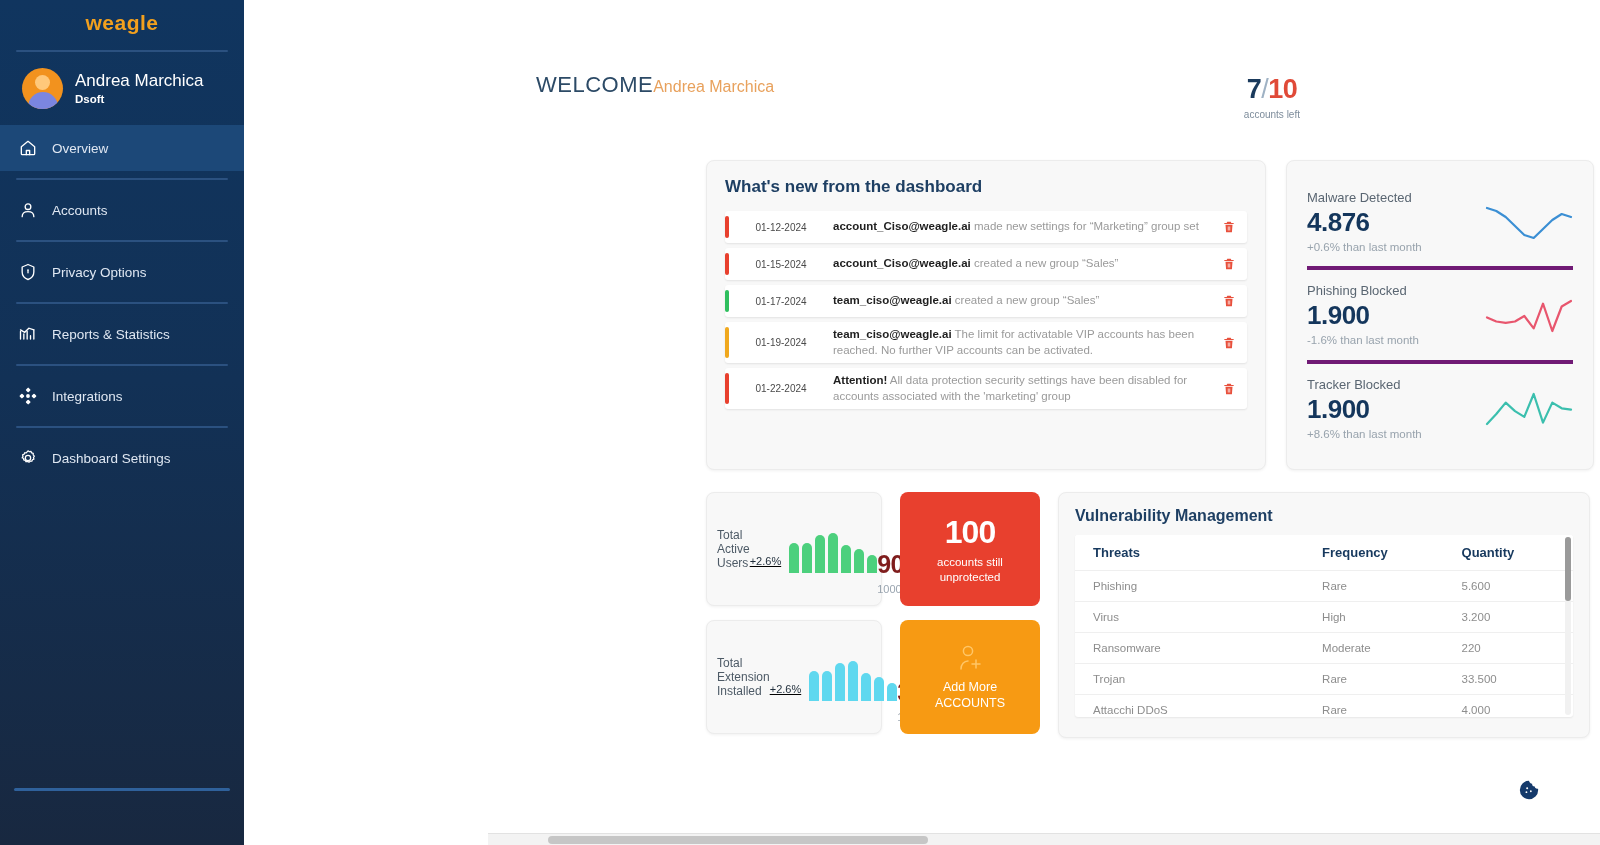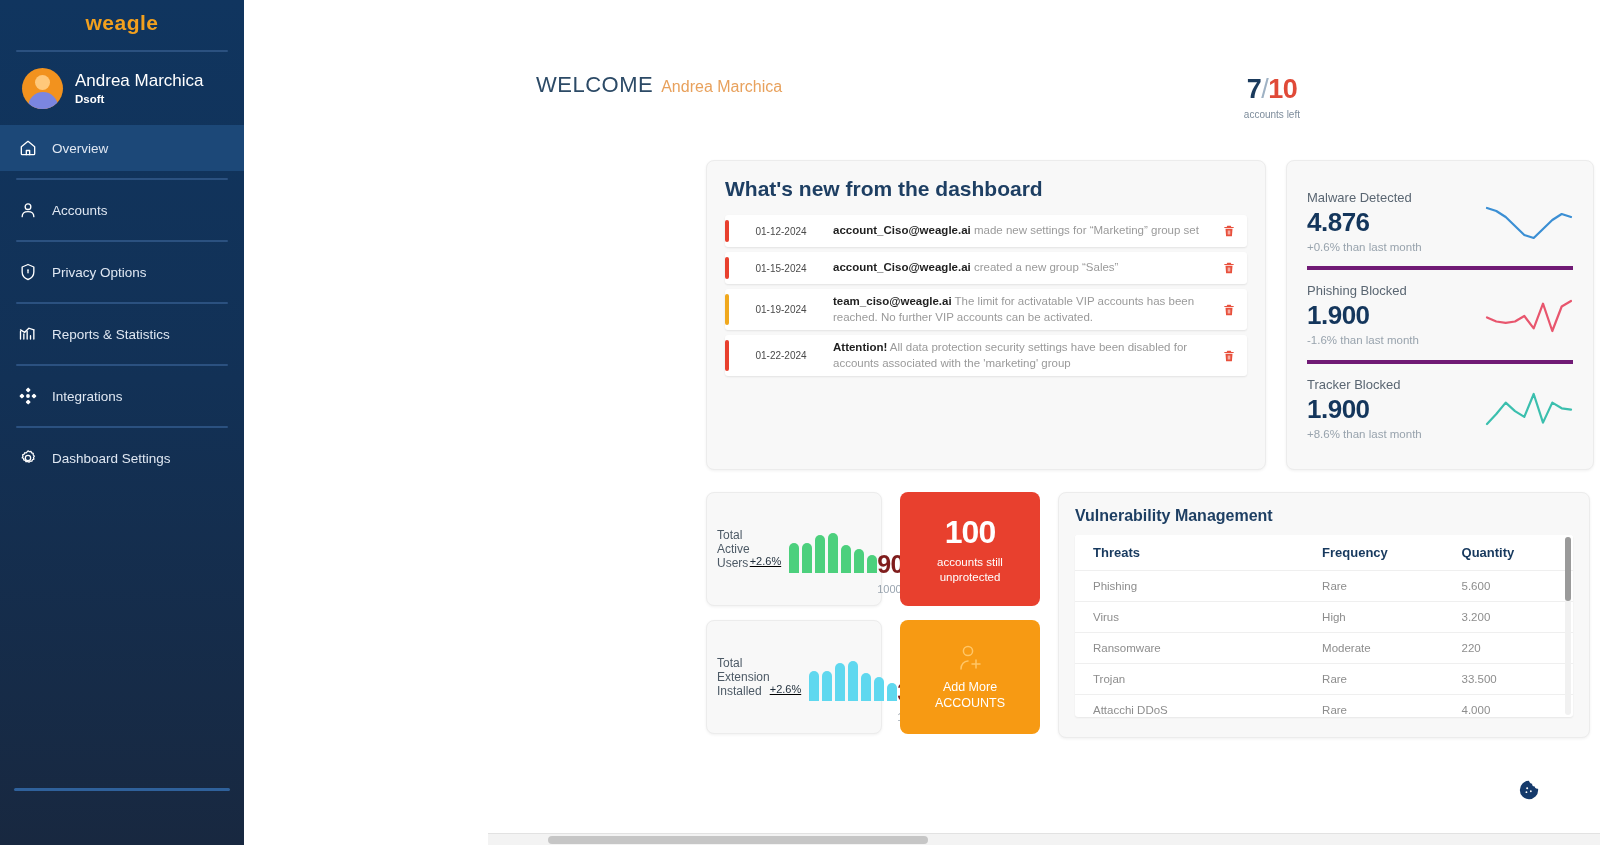--- a/index.html
+++ b/index.html
@@ -64,37 +64,37 @@
 
   
   .main {
     flex: 1; height: 845px; position: relative; background: #ffffff;
     overflow: hidden;
   }
   .topbar {
     display: flex; align-items: flex-start; padding: 72px 0 0 0; position: relative;
     height: 160px;
   }
-  .welcome-wrap { margin-left: 292px; display: flex; align-items: baseline; gap: 8px; }
+  .welcome-wrap { margin-left: 292px; display: flex; align-items: baseline; gap: 0; }
   .welcome-label { font-size: 22px; color: #2c4a66; letter-spacing: .5px; }
   .welcome-name { font-size: 16px; color: #e8a15c; }
   .accounts-left { position: absolute; right: 300px; top: 74px; text-align: center; }
   .acc-nums { font-size: 27px; font-weight: 700; color: #1a3a5c; letter-spacing: -.5px; }
   .acc-nums .slash { color: #9fb2c4; font-weight: 400; }
   .acc-nums .max { color: #e04a38; }
   .acc-sub { font-size: 10px; color: #7d8c9b; margin-top: 4px; }
 
   
   .row1 { display: flex; gap: 20px; padding: 0 0 0 462px; }
   .card {
     background: #f8f8f8; border: 1px solid #ececec; border-radius: 8px;
     box-shadow: 0 1px 3px rgba(0,0,0,.06);
   }
   .news-card { width: 560px; height: 310px; padding: 16px 18px 0 18px; background:#f8f8f8; }
-  .news-title { font-size: 21px; font-weight: 600; color: #1e3f63; margin-bottom: 14px; }
+  .news-title { font-size: 17px; font-weight: 600; color: #1e3f63; margin-bottom: 14px; }
   .news-list { display: flex; flex-direction: column; gap: 5px; }
   .news-item {
     display: flex; align-items: center; background: #ffffff;
     border-radius: 3px; box-shadow: 0 1px 2px rgba(0,0,0,.09);
     min-height: 32px; position: relative; padding: 5px 0;
   }
   .news-bar { width: 4px; align-self: stretch; border-radius: 2px; flex: 0 0 4px; }
   .news-date { font-size: 10px; color: #4a4a4a; width: 104px; text-align: center; flex: 0 0 104px; }
   .news-text { font-size: 11.5px; color: #9a9a9a; flex: 1; line-height: 1.35; padding-right: 8px; }
   .news-text b { color: #1f1f1f; font-weight: 700; }
@@ -278,20 +278,31 @@
                 <svg width="14" height="16" viewBox="0 0 24 24" fill="#e8503c">
                   <path d="M9 3h6l1 2h4v2H4V5h4zM6 8h12l-1 13H7z"></path>
                   <path d="M10 11h1.2v7H10zm2.8 0H14v7h-1.2z" fill="#ffffff"></path>
                 </svg>
               </span>
             </div>
             <div class="news-item">
               <span class="news-bar" style="background:#e8402e"></span>
               <span class="news-date">01-15-2024</span>
               <span class="news-text"><b>account_Ciso@weagle.ai</b><span> created a new group “Sales”</span></span>
+              <span class="trash">
+                <svg width="14" height="16" viewBox="0 0 24 24" fill="#e8503c">
+                  <path d="M9 3h6l1 2h4v2H4V5h4zM6 8h12l-1 13H7z"></path>
+                  <path d="M10 11h1.2v7H10zm2.8 0H14v7h-1.2z" fill="#ffffff"></path>
+                </svg>
+              </span>
+            </div>
+            <div class="news-item">
+              <span class="news-bar" style="background:#2fbf5e"></span>
+              <span class="news-date">01-17-2024</span>
+              <span class="news-text"><b>team_ciso@weagle.ai</b><span> created a new group “Sales”</span></span>
               <span class="trash">
                 <svg width="14" height="16" viewBox="0 0 24 24" fill="#e8503c">
                   <path d="M9 3h6l1 2h4v2H4V5h4zM6 8h12l-1 13H7z"></path>
                   <path d="M10 11h1.2v7H10zm2.8 0H14v7h-1.2z" fill="#ffffff"></path>
                 </svg>
               </span>
             </div>
             <div class="news-item">
               <span class="news-bar" style="background:#f0a81e"></span>
               <span class="news-date">01-19-2024</span>

